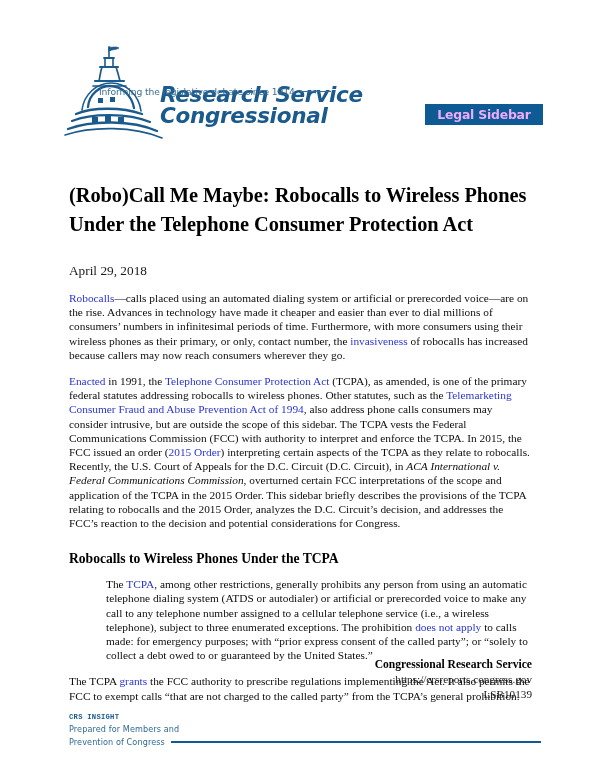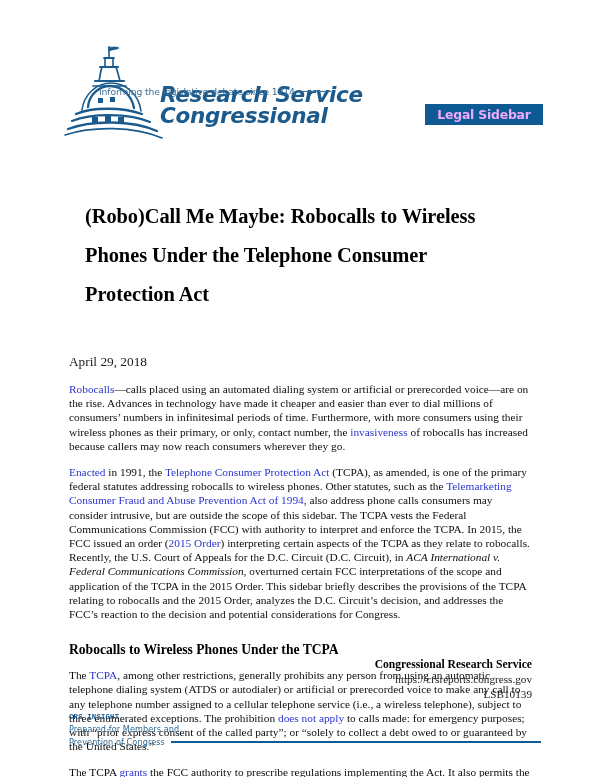--- a/index.html
+++ b/index.html
@@ -110,25 +110,25 @@
 
   
   .content {
     position: absolute;
     left: 69px;
     top: 181px;
     width: 463px;
   }
 
   h1.doc-title {
-    margin: 16px;
+    margin: 0;
     font-family: "Liberation Serif", serif;
     font-weight: bold;
     font-size: 20.4px;
-    line-height: 39px;
+    line-height: 29px;
     letter-spacing: -0.05px;
     color: #000000;
   }
 
   .doc-date {
     margin: 0;
     padding-top: 24px;
     font-size: 13.3px;
     line-height: 16px;
     color: #1a1a1a;
@@ -145,21 +145,21 @@
 
   h2.section-head {
     margin: 0;
     padding-top: 20px;
     font-family: "Liberation Serif", serif;
     font-weight: bold;
     font-size: 13.6px;
     line-height: 18px;
     color: #000000;
   }
-  h2.section-head + p.para { padding-top: 9px; }
+  h2.section-head + p.para { padding-top: 9px; margin-left: 37px; }
 
   a.doclink {
     color: #2b35cf;
     text-decoration: none;
   }
   .ital { font-style: italic; }
 
   
   .colophon {
     position: absolute;

